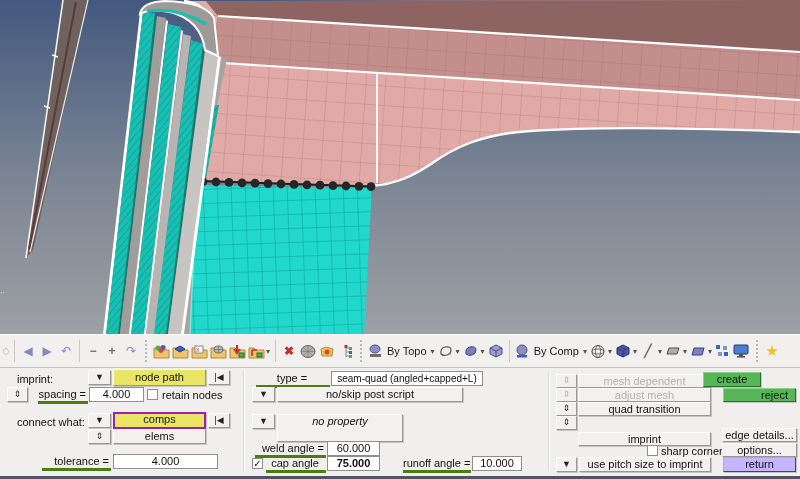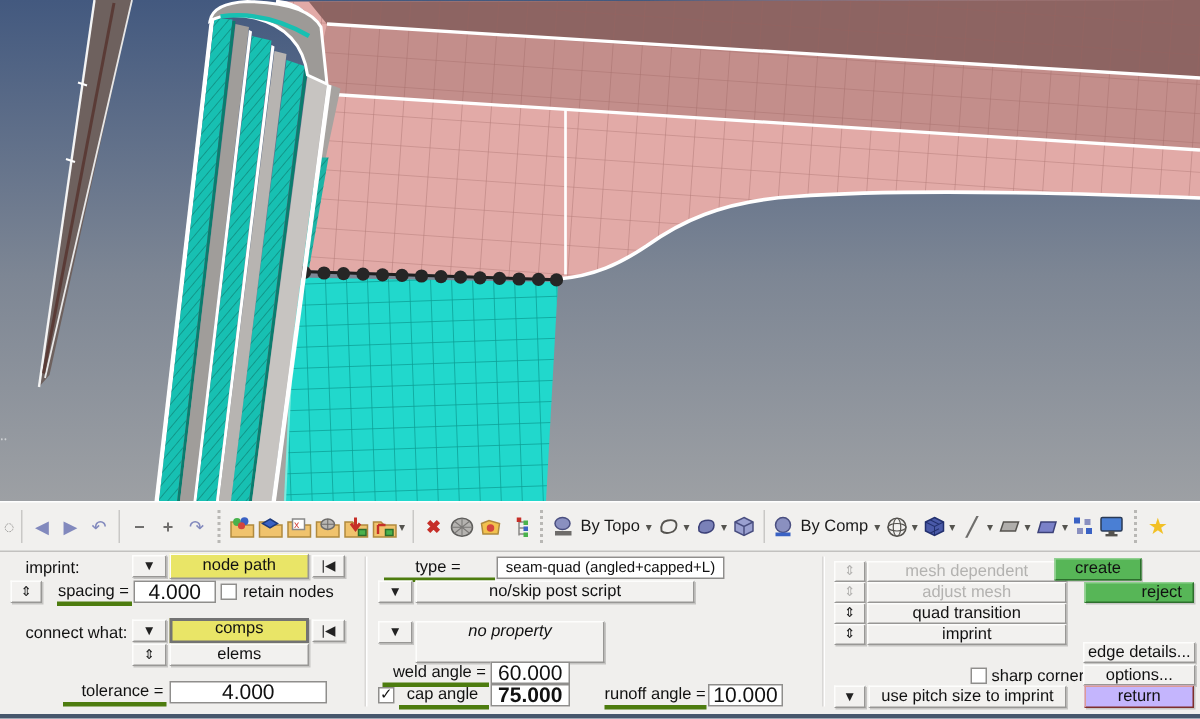--- a/index.html
+++ b/index.html
@@ -19,25 +19,25 @@
   .dotsep{width:0;height:22px;border-left:2px dotted #b9b8b5;margin:0 4px;flex:0 0 auto;}
   .tlabel{font-size:11px;color:#1a1a1a;margin:0 3px 0 1px;flex:0 0 auto;}
 
   
   .panel{position:relative;height:108px;background:#f0efed;font-size:11px;color:#111;}
   .panel *{box-sizing:border-box;}
   .plabel{position:absolute;white-space:nowrap;}
   .btn{position:absolute;background:#f2f1ef;border:1px solid #989795;border-top-color:#fdfdfc;border-left-color:#fdfdfc;box-shadow:1px 1px 0 rgba(120,120,118,.35);text-align:center;font-size:11px;line-height:13px;white-space:nowrap;overflow:hidden;cursor:default;}
   .btn.sw{font-size:9px;line-height:12px;color:#222;}
   .btn.yellow{background:#e9e567;}
-  .btn.focus{border:2px solid #737373;line-height:11px;}
+  .btn.focus{border:2px solid #a21caf;line-height:11px;}
   .btn.green{background:#57b657;border-color:#8fd08f #2c6e2c #2c6e2c #8fd08f;}
   .btn.red{background:#c4b5fd;border-color:#dd9a97 #7e2f2c #7e2f2c #dd9a97;}
   .btn.disabled{color:#b3b2b0;}
-  .field{position:absolute;background:#fff;border:1px solid #8f8e8c;text-align:center;font-size:14px;line-height:13px;white-space:nowrap;overflow:hidden;}
+  .field{position:absolute;background:#fff;border:1px solid #8f8e8c;text-align:center;font-size:11px;line-height:13px;white-space:nowrap;overflow:hidden;}
   .lblu{position:absolute;text-align:right;border-bottom:3px solid #4d7c0f;white-space:nowrap;padding:0 2px 1px 0;}
   .cb{position:absolute;width:11px;height:11px;background:#fff;border:1px solid #8f8e8c;font-size:10px;line-height:10px;text-align:center;color:#111;}
   .vdiv{position:absolute;top:3px;height:100px;width:1px;background:#d9d8d6;box-shadow:1px 0 0 #fff;}
   .bottomstrip{height:3px;background:#46566b;}
 </style>
 </head>
 <body>
 
 <div class="app">
 
@@ -346,21 +346,21 @@
     <span class="lblu" style="left:403px;top:89px;width:68px;">runoff angle =</span>
     <span class="field" style="left:472px;top:88px;width:50px;height:15px;">10.000</span>
 
     <span class="btn sw disabled" style="left:556px;top:6px;width:21px;height:14px;line-height:11px;">⇕</span>
     <span class="btn disabled" style="left:578px;top:6px;width:133px;height:14px;">mesh dependent</span>
     <span class="btn sw disabled" style="left:556px;top:20px;width:21px;height:14px;line-height:11px;">⇕</span>
     <span class="btn disabled" style="left:578px;top:20px;width:133px;height:14px;">adjust mesh</span>
     <span class="btn sw" style="left:556px;top:34px;width:21px;height:14px;line-height:11px;">⇕</span>
     <span class="btn" style="left:578px;top:34px;width:133px;height:14px;">quad transition</span>
     <span class="btn sw" style="left:556px;top:48px;width:21px;height:14px;line-height:11px;">⇕</span>
-    <span class="btn" style="left:578px;top:48px;width:133px;height:14px;">imprint</span>
+    <span class="btn" style="left:578px;top:64px;width:133px;height:14px;">imprint</span>
 
     <span class="btn green" style="left:703px;top:4px;width:58px;height:15px;">create</span>
     <span class="btn green" style="left:723px;top:20px;width:73px;height:14px;padding-left:30px;">reject</span>
 
     <span class="btn" style="left:722px;top:60px;width:75px;height:14px;">edge details...</span>
     <span class="cb" style="left:647px;top:77px;"></span>
     <span class="plabel" style="left:661px;top:77px;">sharp corner</span>
     <span class="btn" style="left:722px;top:75px;width:75px;height:14px;">options...</span>
 
     <span class="btn sw" style="left:556px;top:89px;width:21px;height:15px;">▼</span>

